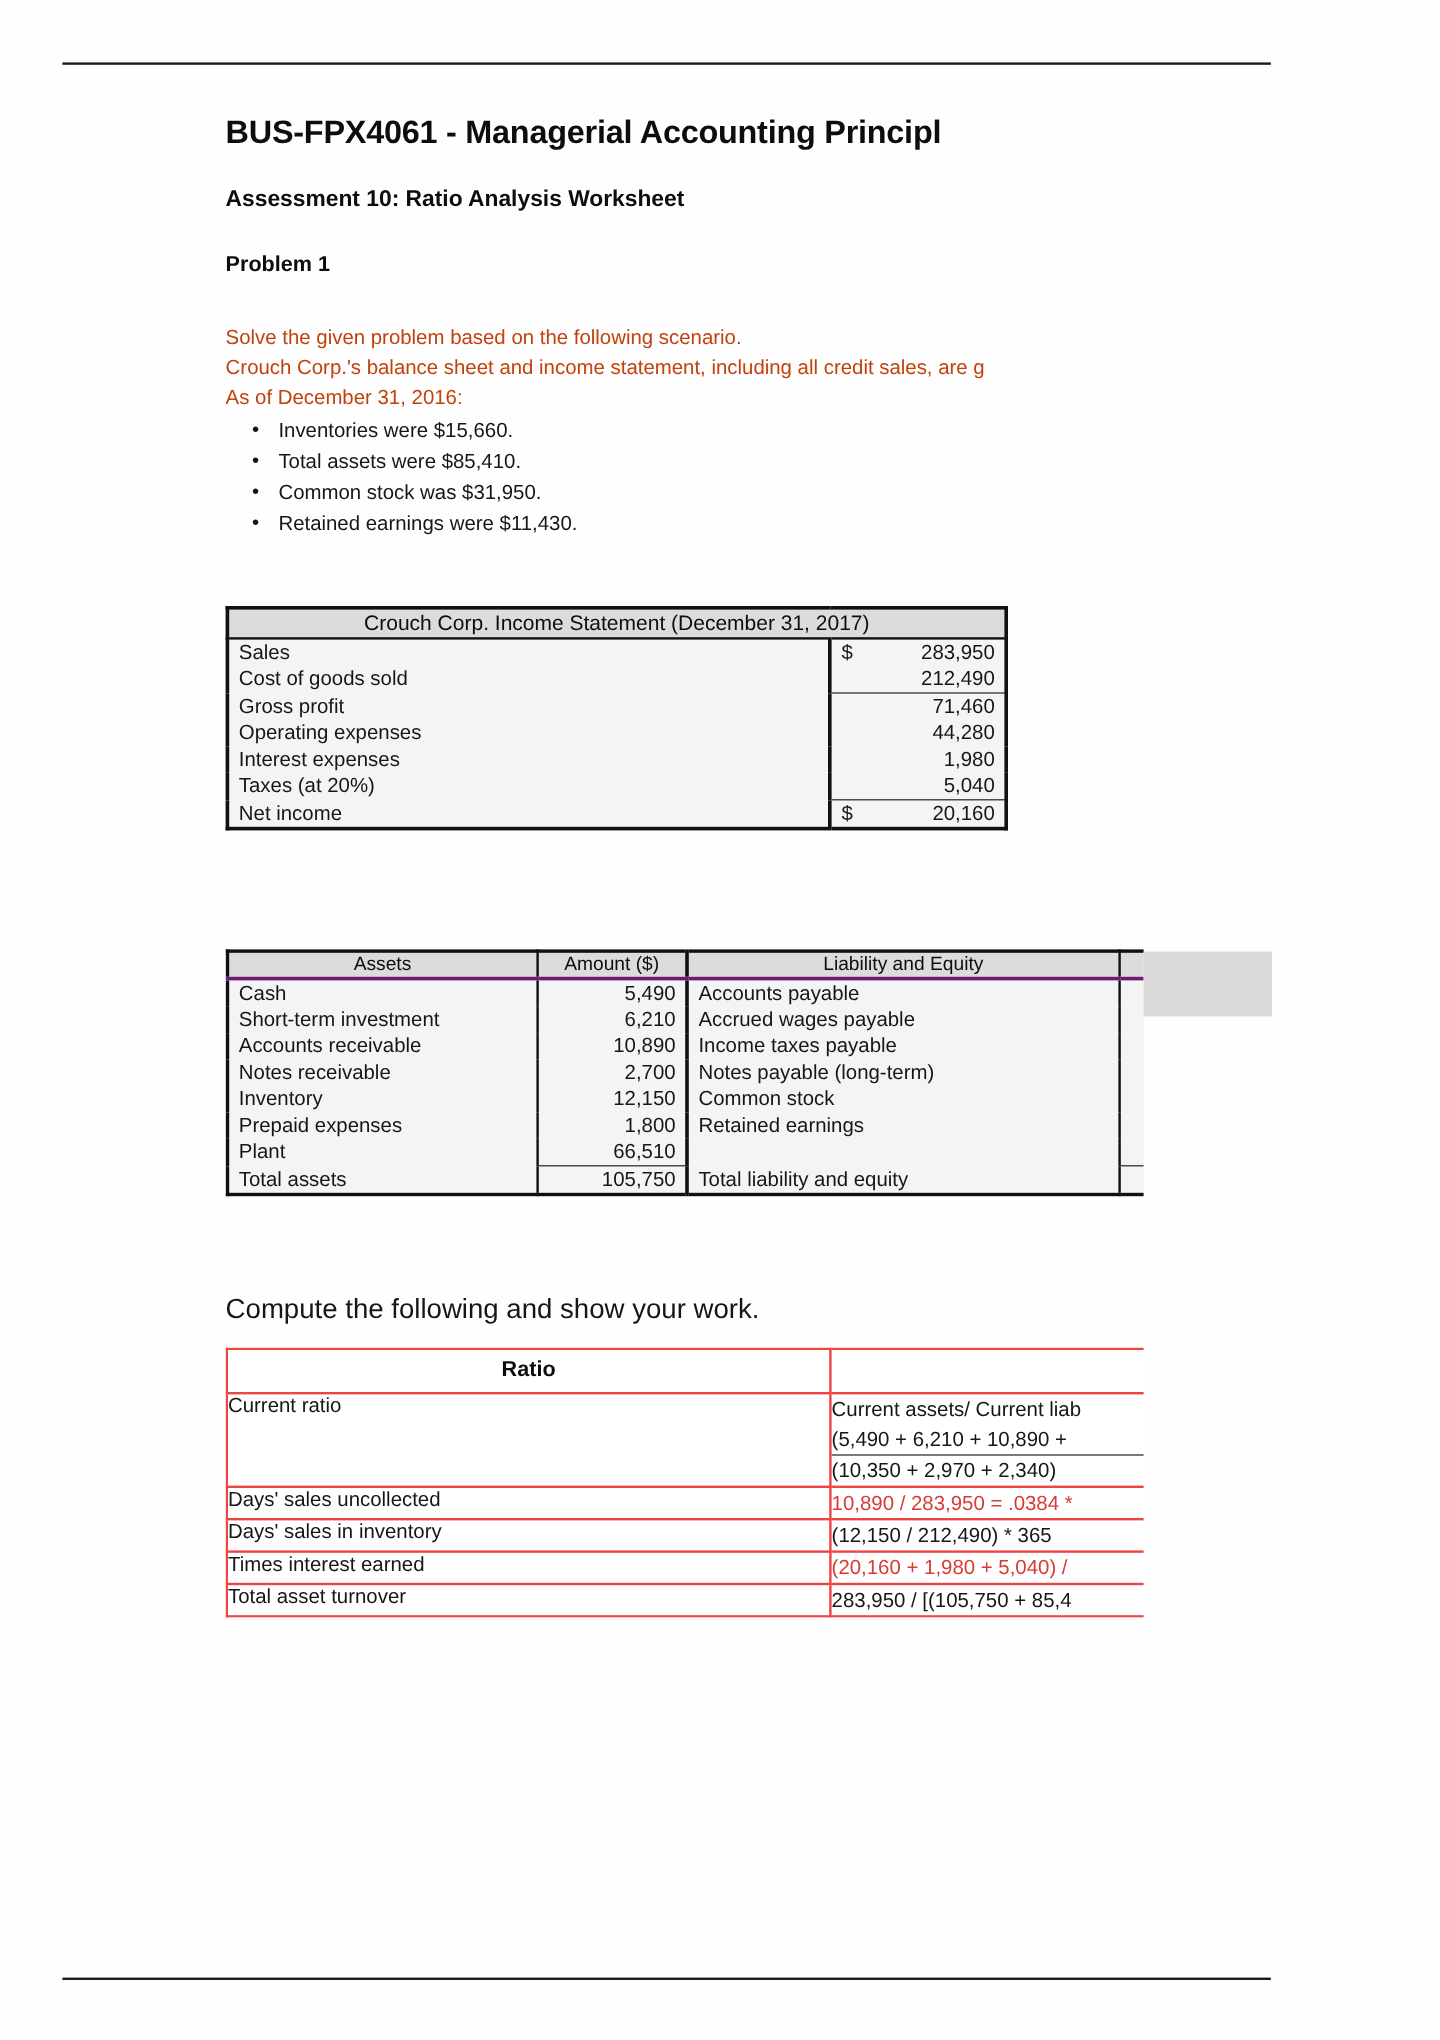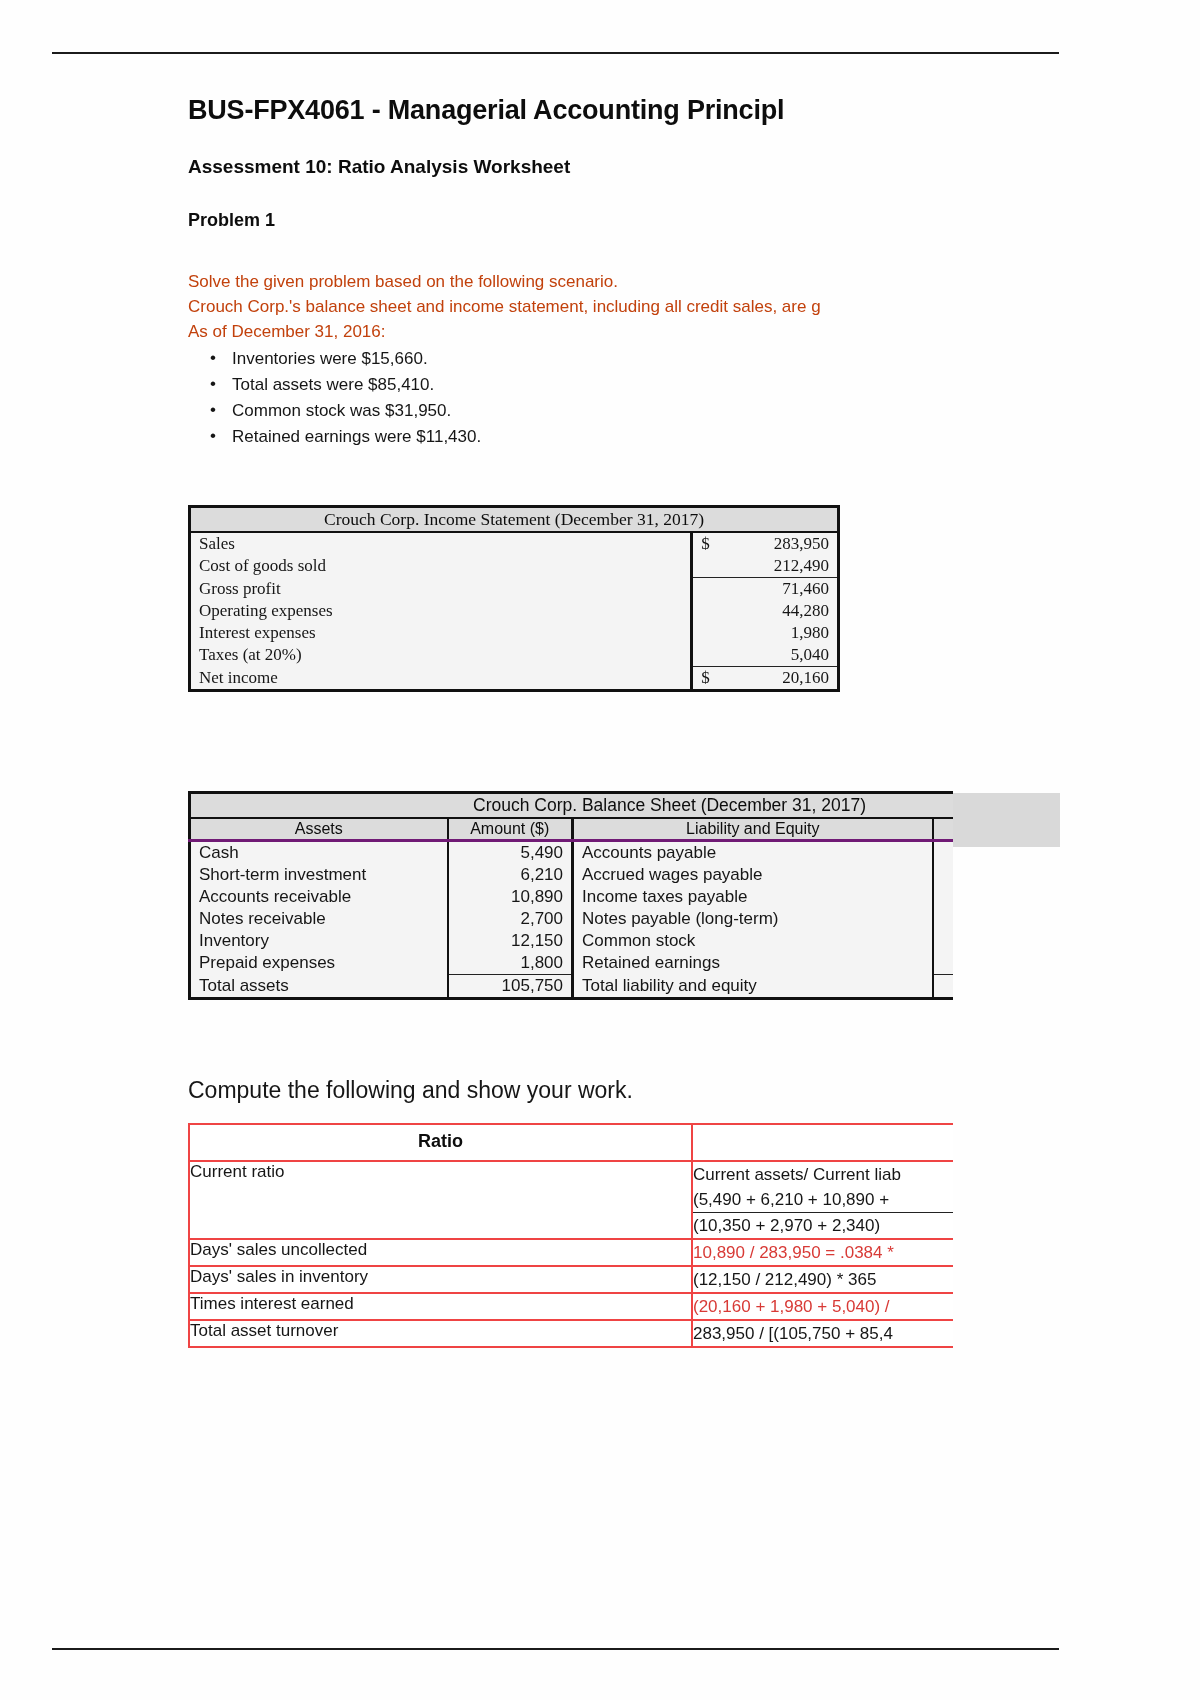--- a/index.html
+++ b/index.html
@@ -138,21 +138,20 @@
   .vsep-thin { border-left: 2px solid #111; }
   .topline { border-top: 1.5px solid #222; }
   .bold { font-weight: bold; }
 
   
   .is-wrap {
     position: absolute;
     left: 188px;
     top: 505px;
     width: 534px;
-    font-family: Liberation Serif, serif;
   }
   .is-wrap table { width: 652px; }
   .is-label { width: 500px; }
   .is-amt   { width: 146px; }
 
   
   .bs-wrap {
     position: absolute;
     left: 188px;
     top: 791px;
@@ -302,23 +301,20 @@
 
   <div class="bs-wrap">
     <table class="fin tbl-outer">
       <colgroup>
           <col class="bs-c1">
           <col class="bs-c2">
           <col class="bs-c3">
           <col class="bs-c4">
         </colgroup>
       <tbody>
-          <tr>
-        <td class="hdr-band" colspan="4">Crouch Corp. Balance Sheet (December 31, 2017)</td>
-      </tr>
       <tr>
         <td class="sub-hdr">Assets</td>
         <td class="sub-hdr vsep-thin">Amount ($)</td>
         <td class="sub-hdr vsep">Liability and Equity</td>
         <td class="sub-hdr vsep-thin"></td>
       </tr>
       <tr>
         <td>Cash</td>
         <td class="num vsep-thin">5,490</td>
         <td class="vsep">Accounts payable</td>
@@ -345,20 +341,26 @@
       <tr>
         <td>Inventory</td>
         <td class="num vsep-thin">12,150</td>
         <td class="vsep">Common stock</td>
         <td class="num vsep-thin"></td>
       </tr>
       <tr>
         <td>Prepaid expenses</td>
         <td class="num vsep-thin">1,800</td>
         <td class="vsep">Retained earnings</td>
+        <td class="num vsep-thin"></td>
+      </tr>
+      <tr>
+        <td>Plant</td>
+        <td class="num vsep-thin">66,510</td>
+        <td class="vsep"></td>
         <td class="num vsep-thin"></td>
       </tr>
       <tr>
         <td class="bold">Total assets</td>
         <td class="num vsep-thin topline bold">105,750</td>
         <td class="vsep bold">Total liability and equity</td>
         <td class="num vsep-thin topline bold"></td>
       </tr>
     </tbody>
       </table>

